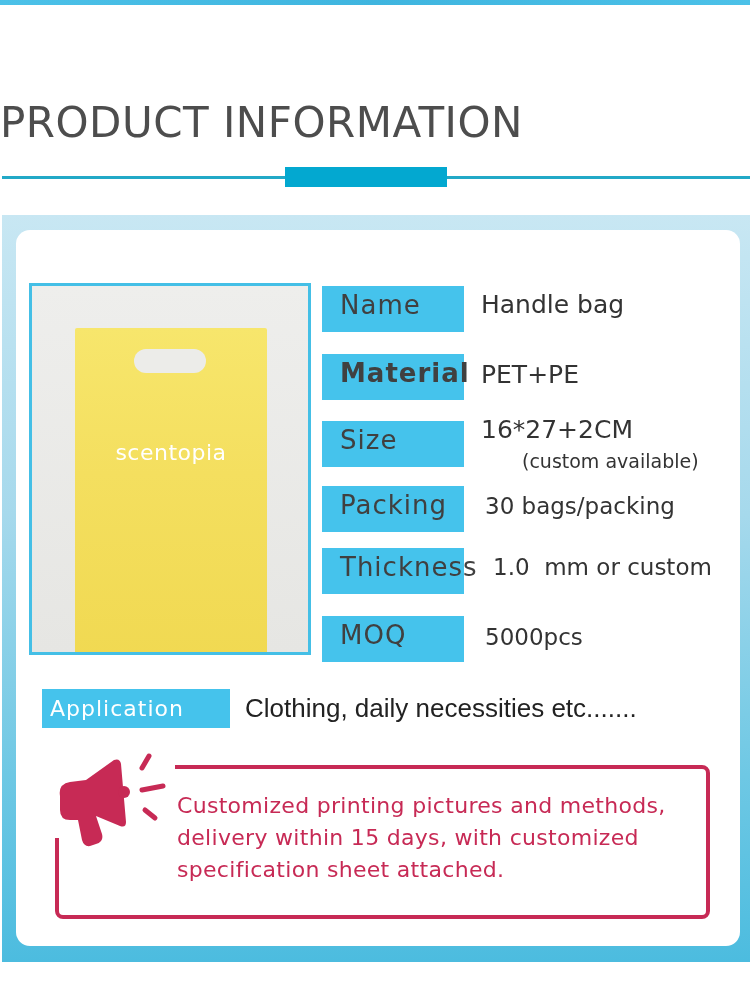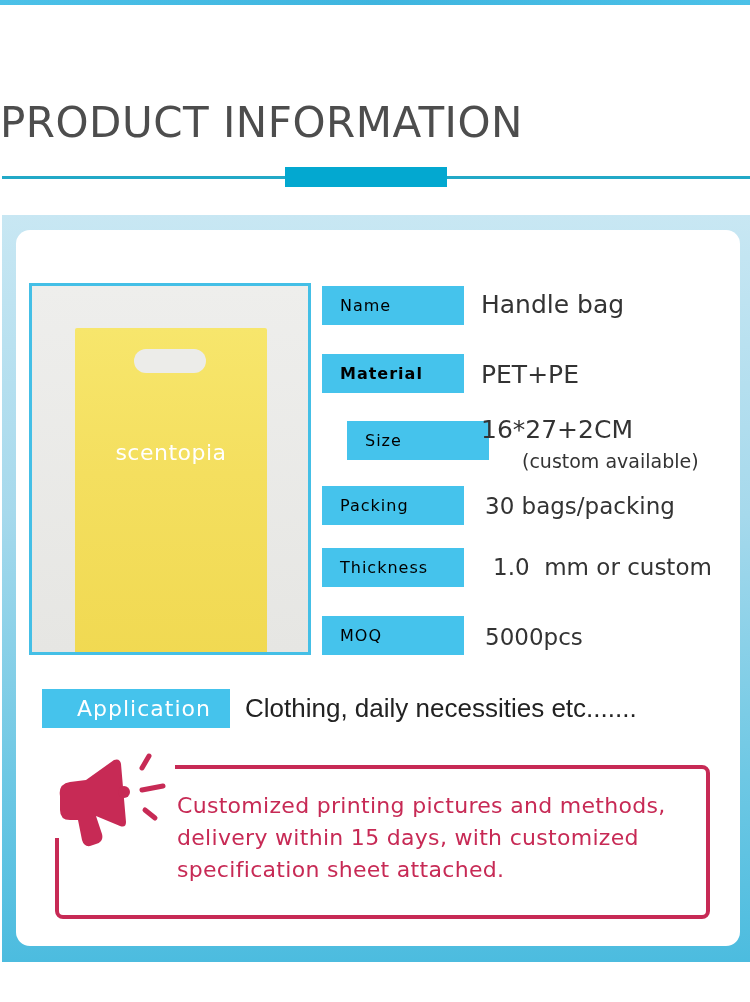--- a/index.html
+++ b/index.html
@@ -24,28 +24,28 @@
   .product-photo { position: absolute; left: 29px; top: 283px; width: 282px; height: 372px;
     border: 3px solid #44bfe6; background: linear-gradient(180deg, #eeeeec, #e6e6e3); overflow: hidden; }
   .bag { position: absolute; left: 43px; top: 42px; width: 192px; height: 364px;
     background: linear-gradient(180deg, #f7e66c 0%, #f4df5f 40%, #f0d84f 100%);
     border-radius: 2px 2px 8px 8px; }
   .bag-handle { position: absolute; left: 59px; top: 21px; width: 72px; height: 24px;
     background: #ecece9; border-radius: 12px; }
   .bag-logo { position: absolute; left: 0; top: 112px; width: 192px; text-align: center;
     color: #ffffff; font-size: 22px; font-family: "DejaVu Sans", sans-serif; letter-spacing: 0.5px; }
 
-  .spec-label { position: absolute; left: 322px; width: 142px; height: 39px; background: #45c3ec;
-    color: #000000; font-size: 16px; letter-spacing: 1px; padding-left: 18px; line-height: 39px;
+  .spec-label { position: absolute; left: 322px; width: 142px; height: 46px; background: #45c3ec;
+    color: #404040; font-size: 26px; letter-spacing: 1px; padding-left: 18px; line-height: 39px;
     font-family: "DejaVu Sans", sans-serif; }
   .spec-value { position: absolute; color: #333333; font-size: 23px; font-family: "DejaVu Sans", sans-serif; }
   .spec-sub { position: absolute; color: #333333; font-size: 19px; font-family: "DejaVu Sans", sans-serif; margin-left: 36px; }
 
   .app-label { position: absolute; left: 42px; top: 689px; width: 188px; height: 39px; background: #45c3ec;
-    color: #ffffff; font-size: 22px; letter-spacing: 1px; padding-left: 35px; line-height: 40px; }
+    color: #ffffff; font-size: 22px; letter-spacing: 1px; padding-left: 8px; line-height: 40px; }
   .app-value { position: absolute; left: 245px; top: 693px; font-family: "Liberation Sans", sans-serif;
     font-size: 26px; color: #222222; }
 
   .notice-box { position: absolute; left: 55px; top: 765px; width: 655px; height: 154px;
     border: 4px solid #c72a55; border-radius: 8px; }
   .notice-mask { position: absolute; left: 50px; top: 758px; width: 125px; height: 80px; background: #ffffff; }
   .megaphone { position: absolute; left: 56px; top: 752px; width: 118px; height: 100px; }
   .notice-text { position: absolute; left: 177px; top: 790px; width: 520px; color: #c72a55;
     font-size: 22px; line-height: 32px; font-family: "DejaVu Sans", sans-serif; letter-spacing: 0.3px; }
 </style>
@@ -67,21 +67,21 @@
     <div class="bag-logo">scentopia</div>
   </div>
 </div>
 
 <div class="spec-label" style="top:286px;">Name</div>
 <div class="spec-value" style="left:481px; top:290px; font-size:25px;">Handle bag</div>
 
 <div class="spec-label" style="top:354px;font-weight:bold;">Material</div>
 <div class="spec-value" style="left:481px; top:360px; font-size:25px;">PET+PE</div>
 
-<div class="spec-label" style="top:421px;margin-left:25px;">Size</div>
+<div class="spec-label" style="top:421px;">Size</div>
 <div class="spec-value" style="left:481px; top:415px; font-size:25px;">16*27+2CM</div>
 <div class="spec-sub" style="left:486px; top:450px;">(custom available)</div>
 
 <div class="spec-label" style="top:486px;">Packing</div>
 <div class="spec-value" style="left:485px; top:493px;">30 bags/packing</div>
 
 <div class="spec-label" style="top:548px;">Thickness</div>
 <div class="spec-value" style="left:493px; top:554px; white-space:pre;text-align:right;">1.0  mm or custom</div>
 
 <div class="spec-label" style="top:616px;">MOQ</div>

